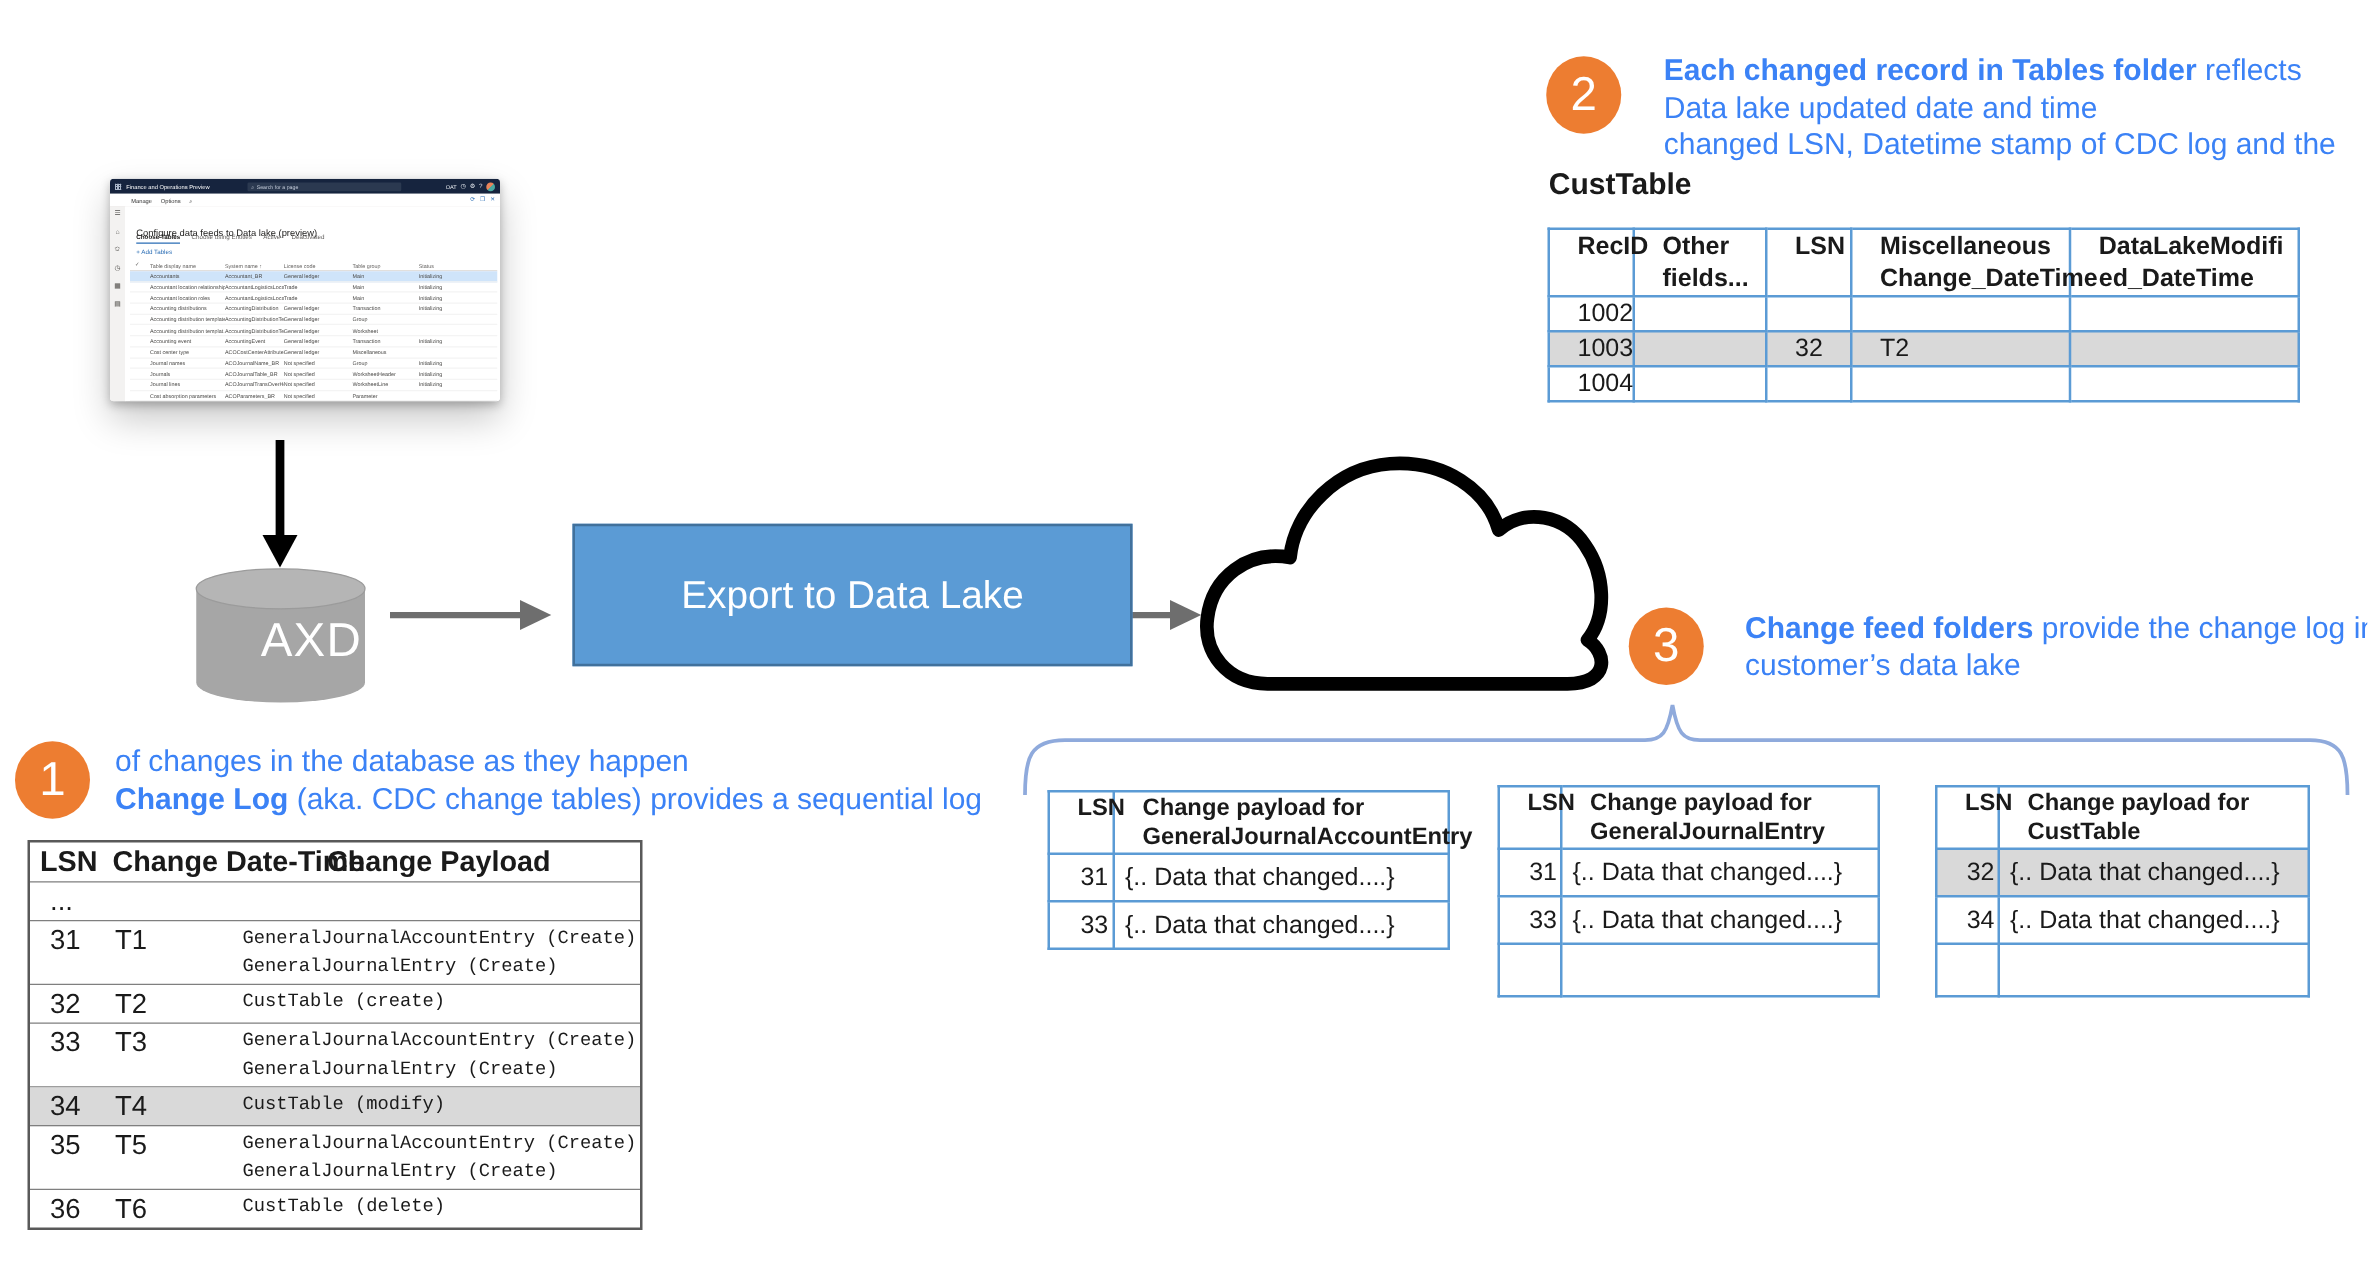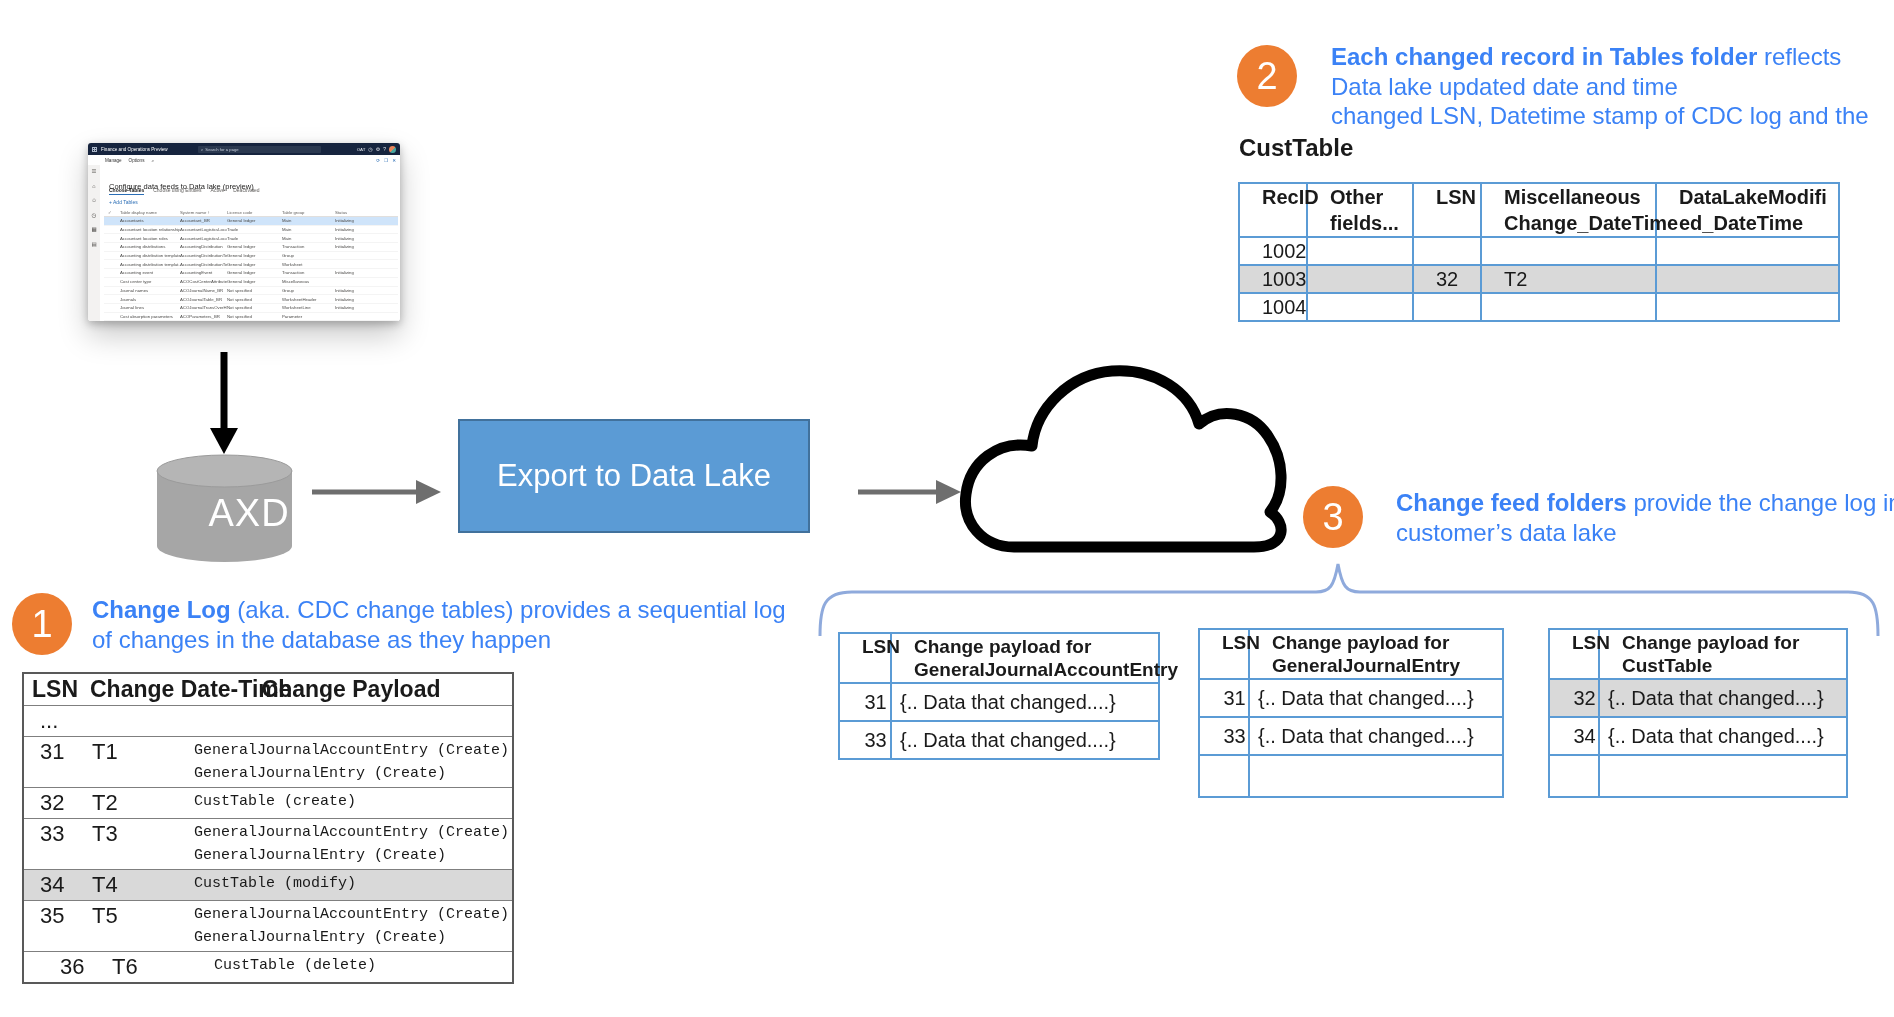--- a/index.html
+++ b/index.html
@@ -33,41 +33,41 @@
   .m-grid{position:absolute;left:4px;top:43px;right:2px;bottom:0;overflow:hidden;}
   .m-gh{display:flex;height:8px;align-items:center;font-size:4.3px;color:#605e5c;border-bottom:0.5px solid #e1dfdd;}
   .m-row{display:flex;height:7.7px;align-items:center;font-size:4.3px;color:#4a4947;border-bottom:0.4px solid #f4f4f4;}
   .m-row.sel{background:#cfe4fa;}
   .m-c{overflow:hidden;white-space:nowrap;flex-shrink:0;}
   .m-c0{width:16px;padding-left:4px;box-sizing:border-box;}
   .m-c1{width:60px;}.m-c2{width:47px;}.m-c3{width:55px;}.m-c4{width:53px;}.m-c5{flex:1;}
 
   
   .axdb{position:absolute;left:157px;top:492px;width:159px;text-align:right;color:#fff;font-size:38px;letter-spacing:1px;}
-  .export{position:absolute;left:458px;top:419px;width:352px;height:114px;background:#5B9BD5;border:2px solid #41719C;
+  .export{position:absolute;left:458px;top:419px;width:448px;height:114px;background:#5B9BD5;border:2px solid #41719C;
           box-sizing:border-box;display:flex;align-items:center;justify-content:center;color:#fff;font-size:31px;}
 
   
   .badge{position:absolute;width:60px;height:62px;border-radius:50%;background:#ED7D31;color:#fff;font-size:38px;
          display:flex;align-items:center;justify-content:center;}
   .b1{left:12px;top:593px;} .b2{left:1237px;top:45px;} .b3{left:1303px;top:486px;}
   .note{position:absolute;font-size:24px;line-height:29.5px;color:#3b82f6;}
   .note .nl{white-space:nowrap;}
   .note b{font-weight:bold;}
   .n1{left:92px;top:595px;} .n2{left:1331px;top:42px;} .n3{left:1396px;top:488px;}
 
   
   .clog{position:absolute;left:22px;top:672px;width:492px;border:2px solid #595959;background:#fff;box-sizing:border-box;}
   .clog-h{display:flex;border-bottom:1px solid #7f7f7f;}
   .ch{font-weight:bold;font-size:23px;line-height:25px;padding-top:3px;padding-bottom:3px;white-space:nowrap;box-sizing:border-box;}
   .c-lsn{width:58px;padding-left:8px;}
   .c-time{width:108px;padding-left:8px;}
   .c-pay{flex:1;text-align:center;}
   .clog-r{display:flex;border-bottom:1px solid #7f7f7f;}
-  .clog-r:last-child{border-bottom:none;padding-left:20px;}
+  .clog-r:last-child{border-bottom:none;}
   .clog-r.hl{background:#D9D9D9;}
   .cell{box-sizing:border-box;}
   .cl{width:58px;padding:2px 0 2px 16px;font-size:22px;}
   .ct{width:108px;padding:2px 0 2px 10px;font-size:22px;}
   .cp{flex:1;padding:2px 0 2px 4px;font-family:"Liberation Mono","DejaVu Sans Mono",monospace;font-size:15px;line-height:23px;}
   .cpl{white-space:nowrap;}
 
   
   .cust-title{position:absolute;left:1239px;top:134px;font-size:24px;font-weight:bold;}
   .custwrap{position:absolute;left:1238px;top:182px;width:600px;}
@@ -271,22 +271,22 @@
     </div>
   </div>
 
   <div class="axdb">AXDB</div>
   <div class="export">
     <span>Export to Data Lake</span>
   </div>
 
   <div class="badge b1">1</div>
   <div class="note n1">
+    <div class="nl"><b></b><span>of changes in the database as they happen</span></div>
     <div class="nl"><b>Change Log</b><span> (aka. CDC change tables) provides a sequential log</span></div>
-    <div class="nl"><b></b><span>of changes in the database as they happen</span></div>
   </div>
 
   <div class="badge b2">2</div>
   <div class="note n2">
     <div class="nl"><b>Each changed record in Tables folder</b><span> reflects</span></div>
     <div class="nl"><b></b><span>Data lake updated date and time</span></div>
     <div class="nl"><b></b><span>changed LSN, Datetime stamp of CDC log and the</span></div>
   </div>
 
   <div class="badge b3">3</div>

